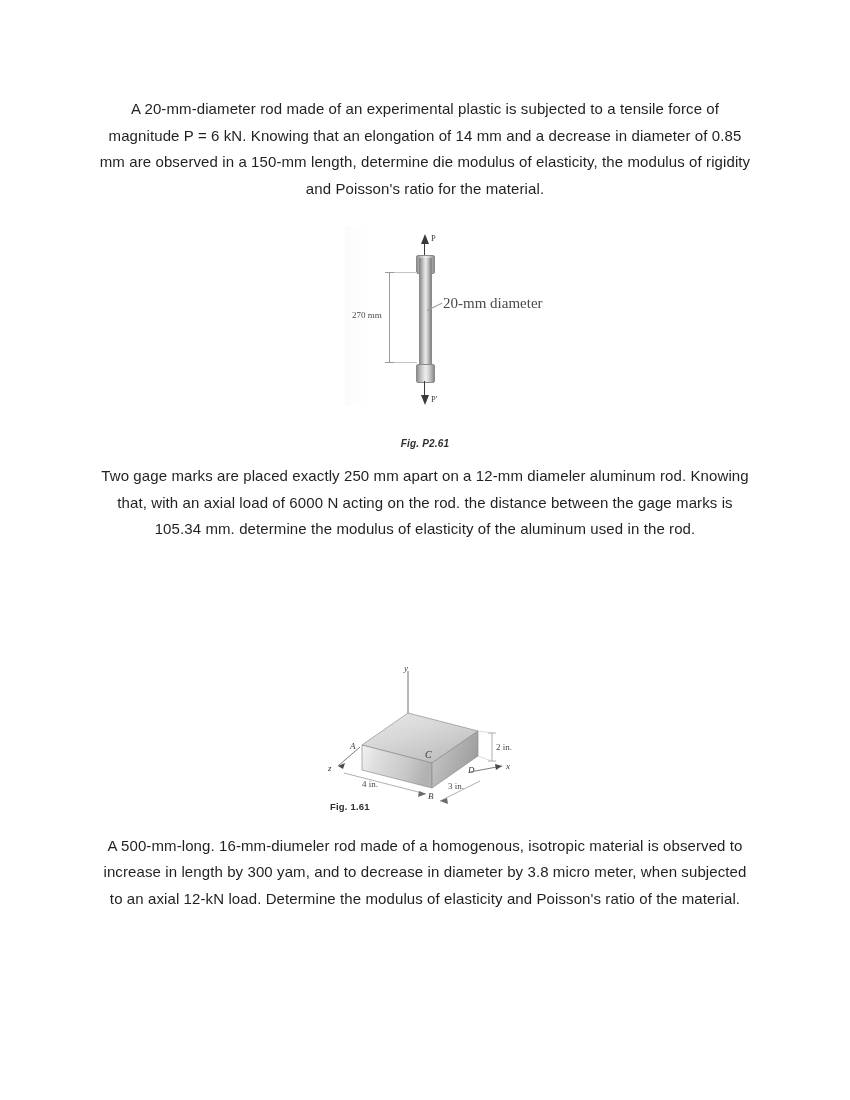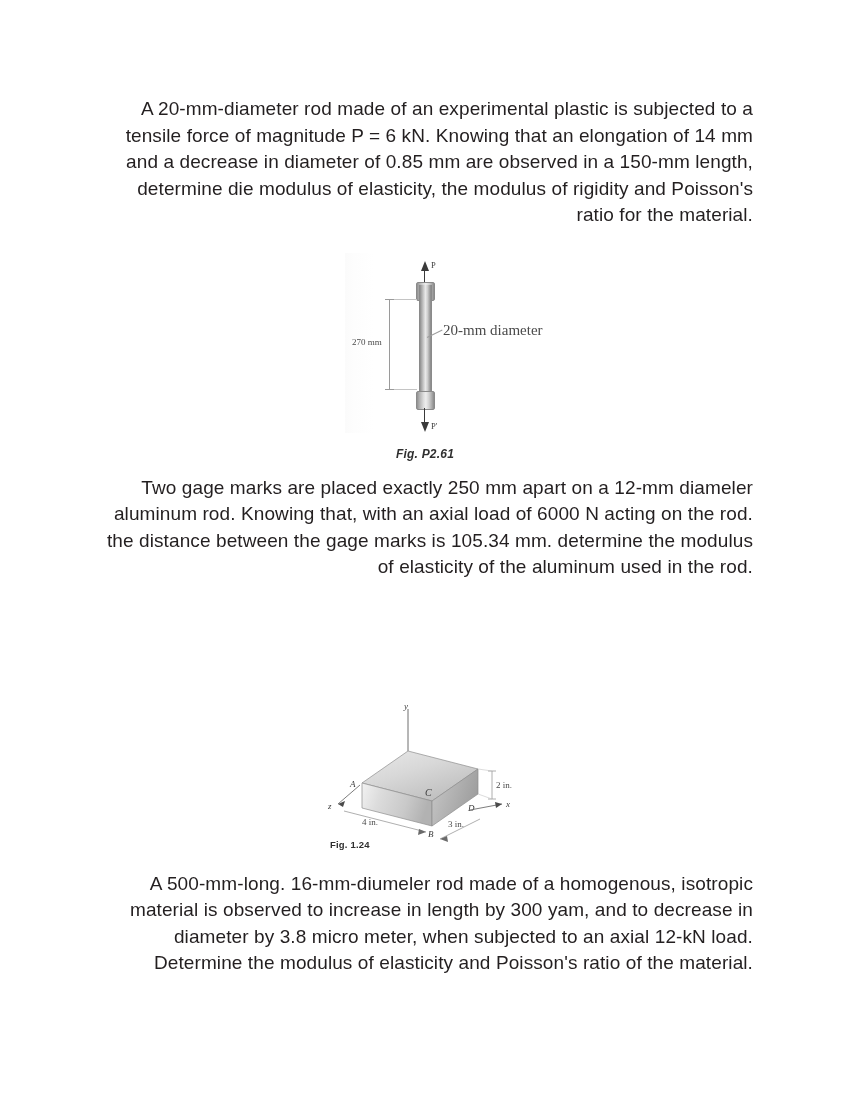--- a/index.html
+++ b/index.html
@@ -21,25 +21,25 @@
     background: #ffffff;
     box-sizing: border-box;
   }
   .content {
     position: absolute;
     left: 97px;
     top: 96px;
     width: 656px;
   }
   p.para {
-    font-size: 19px;
+    font-size: 15px;
     line-height: 26.5px;
     color: #231f20;
     margin: 0;
-    text-align: right;
+    text-align: center;
     letter-spacing: 0.1px;
   }
   .fig-block {
     width: 100%;
     display: flex;
     flex-direction: column;
     align-items: center;
   }
 
   
@@ -162,24 +162,24 @@
     position: absolute;
     left: 98px; top: 69px;
     font-family: "Liberation Serif", serif;
     font-size: 15px; color: #4a4a4a;
     white-space: nowrap;
   }
   .fig1-cap {
     font-family: "Liberation Sans", sans-serif;
     font-style: italic;
     font-weight: bold;
-    font-size: 12px;
+    font-size: 10px;
     color: #2f2f2f;
     text-align: left;
-    margin-top: 0px;
+    margin-top: 18px;
     letter-spacing: 0.2px;
   }
 
   
   .fig2-wrap {
     margin-top: 36px;
     margin-bottom: 12px;
     position: relative;
     width: 210px;
     height: 160px;
@@ -296,20 +296,20 @@
           <polygon points="120,140 127,137 128,143" fill="#6a6a6a"></polygon>
           <text x="128" y="128" font-family="Liberation Serif, serif" font-size="9" fill="#4a4a4a" id="lbl-dim-d">3 in.</text>
 
           <line x1="172" y1="72" x2="172" y2="100" stroke="#9a9a9a" stroke-width="0.8"></line>
           <line x1="168" y1="72" x2="176" y2="72" stroke="#9a9a9a" stroke-width="0.8"></line>
           <line x1="168" y1="100" x2="176" y2="100" stroke="#9a9a9a" stroke-width="0.8"></line>
           <line x1="158" y1="70" x2="172" y2="72" stroke="#c4c4c4" stroke-width="0.6"></line>
           <line x1="158" y1="95" x2="172" y2="100" stroke="#c4c4c4" stroke-width="0.6"></line>
           <text x="176" y="89" font-family="Liberation Serif, serif" font-size="9" fill="#4a4a4a" id="lbl-dim-h">2 in.</text>
         </svg>
-        <div class="fig2-cap">Fig. 1.24</div>
+        <div class="fig2-cap">Fig. 1.61</div>
       </div>
     </div>
 
     <p class="para">A 500-mm-long. 16-mm-diumeler rod made of a homogenous, isotropic material is observed to increase in length by 300 yam, and to decrease in diameter by 3.8 micro meter, when subjected to an axial 12-kN load. Determine the modulus of elasticity and Poisson's ratio of the material.</p>
 
   </div>
 </div>
 
 </body></html>

